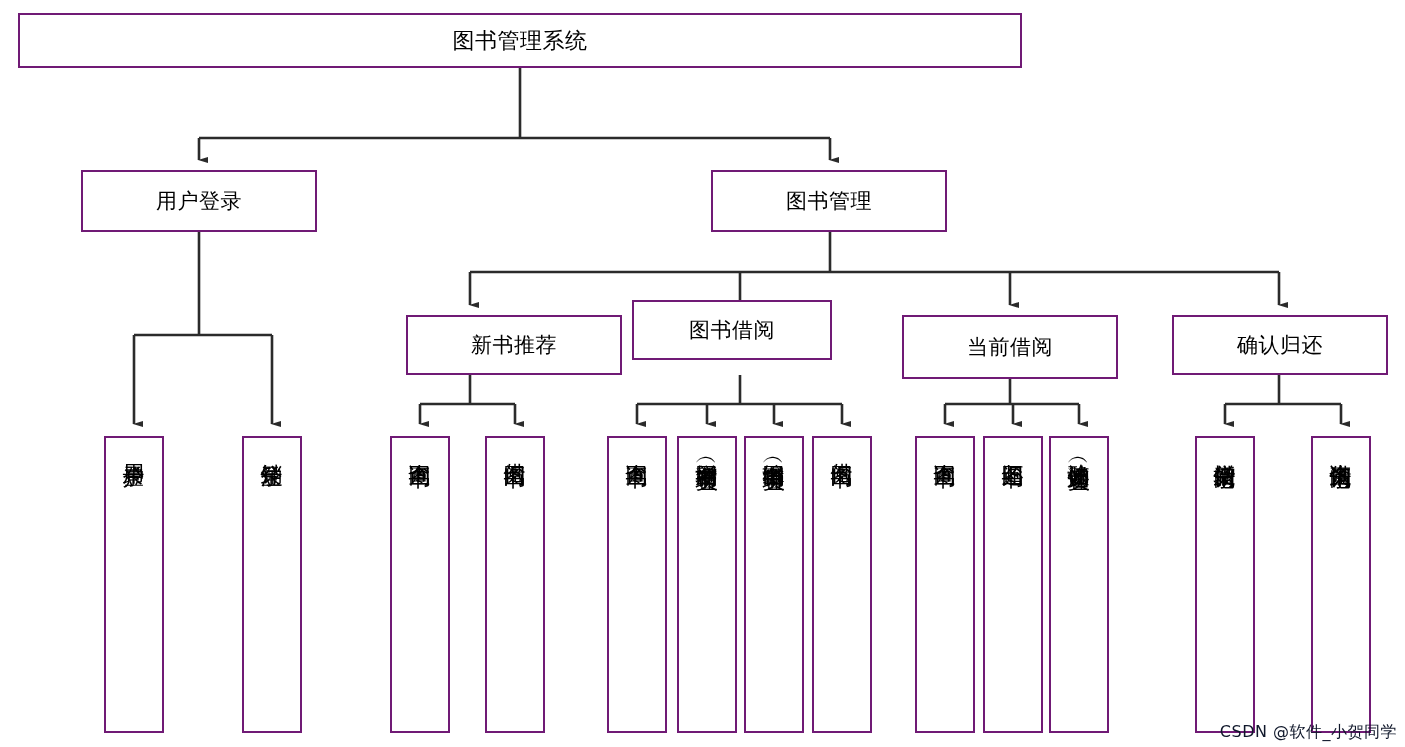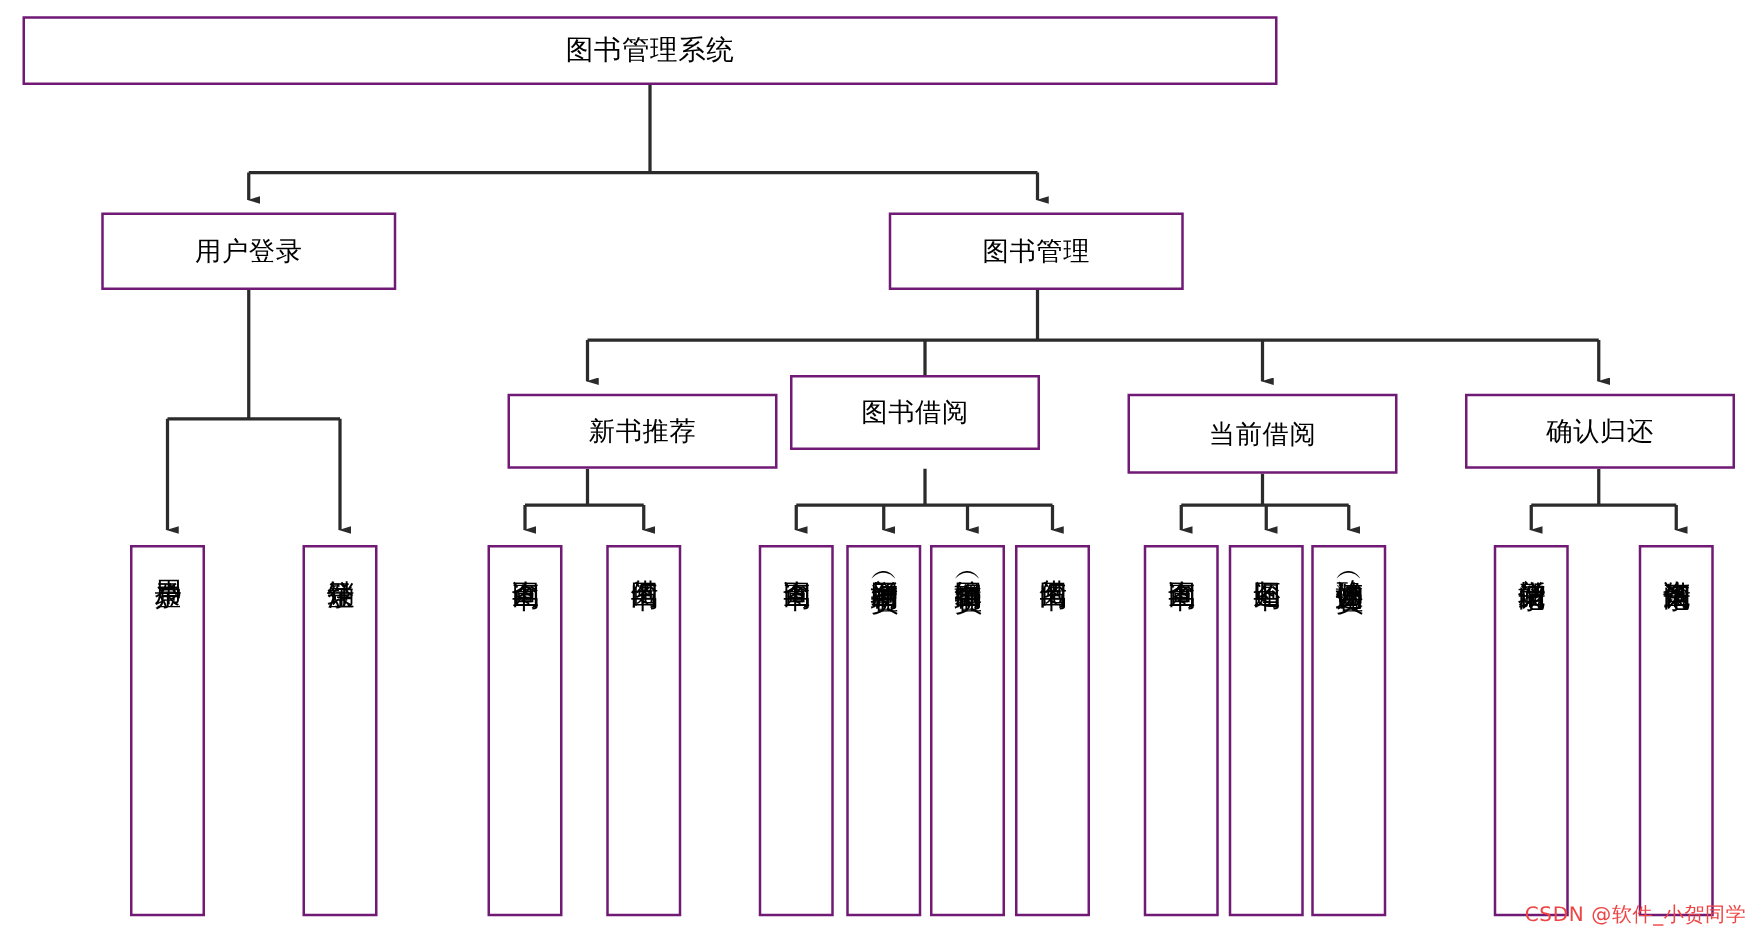--- a/index.html
+++ b/index.html
@@ -65,21 +65,21 @@
     white-space: nowrap;
   }
   .node.vertical.align-top .node-label {
     align-self: flex-start;
   }
   #watermark {
     position: absolute;
     right: 8px;
     bottom: 4px;
     font-size: 16px;
-    color: #ef4444;
+    color: #0f172a;
     letter-spacing: 0.5px;
     z-index: 5;
     white-space: nowrap;
   }
 </style>
 </head>
 <body>
 
 <div id="diagram-canvas">
 

